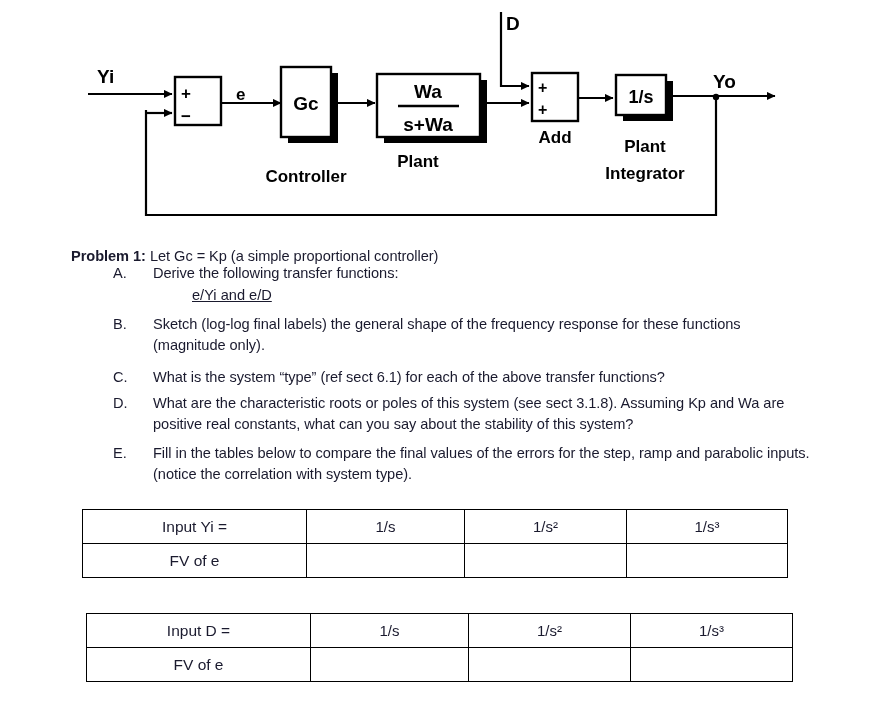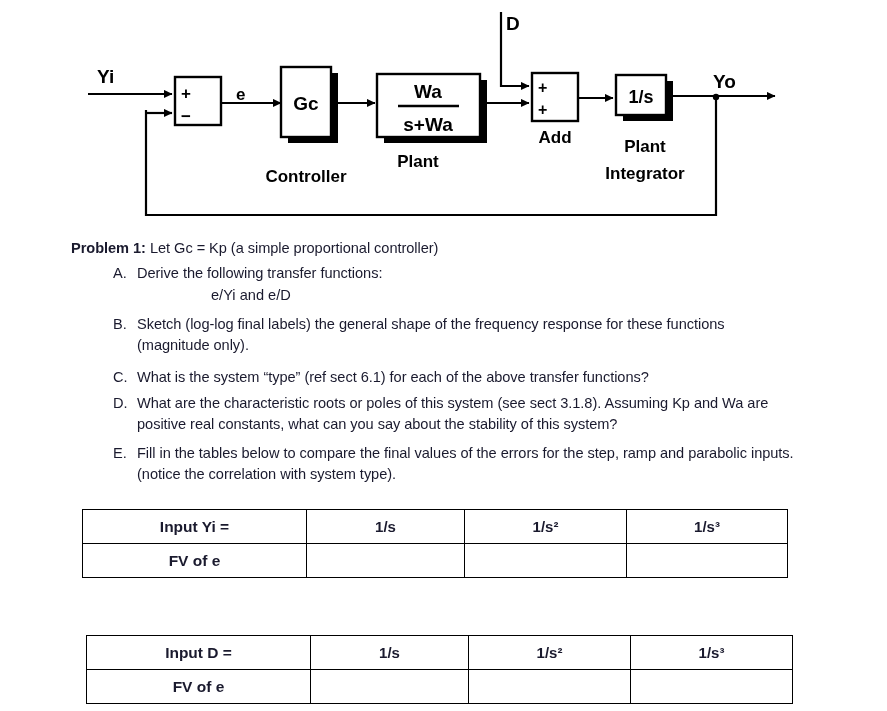--- a/index.html
+++ b/index.html
@@ -34,21 +34,21 @@
   
   #problem-block {
     position: absolute;
     left: 0px;
     top: 236px;
     width: 887px;
   }
   .prob-head {
     position: absolute;
     left: 71px;
-    top: 4px;
+    top: 12px;
     font-size: 14.6px;
     white-space: nowrap;
     letter-spacing: -0.05px;
   }
   .prob-head .lbl {
     font-weight: bold;
   }
   .item {
     position: absolute;
     font-size: 14.6px;
@@ -57,43 +57,43 @@
   }
   .item .marker {
     position: absolute;
     left: 0px;
     top: 0px;
     width: 22px;
     text-align: left;
   }
   .item .body {
     display: block;
-    margin-left: 24px;
+    margin-left: 40px;
   }
   .centered-line {
     position: absolute;
-    left: 211px;
+    left: 192px;
     font-size: 14.6px;
     white-space: nowrap;
+    text-decoration: underline;
   }
 
   
   .fvtable {
     position: absolute;
     border-collapse: collapse;
     table-layout: fixed;
     font-size: 15px;
   }
   .fvtable td {
     border: 1px solid #000000;
     height: 33px;
     text-align: center;
     vertical-align: middle;
     padding: 0;
-    font-weight: bold;
   }
   .fvtable td.lbl-cell {
     font-size: 15.5px;
   }
 </style>
 </head>
 <body>
 
 <div id="diagram-area">
   <svg id="diagram-svg" width="887" height="232" viewBox="0 0 887 232">
@@ -214,21 +214,21 @@
     </tr>
     <tr>
       <td class="lbl-cell">FV of e</td>
       <td></td>
       <td></td>
       <td></td>
     </tr>
   </tbody>
 </table>
 
-<table class="fvtable" style="left:86px; top:613px; width:702px;margin-top:22px;">
+<table class="fvtable" style="left:86px; top:613px; width:702px;">
   <tbody>
     <tr>
       <td class="lbl-cell" style="width:223px;">Input  D =</td>
       <td style="width:157px;">1/s</td>
       <td style="width:161px;">1/s²</td>
       <td style="width:161px;">1/s³</td>
     </tr>
     <tr>
       <td class="lbl-cell">FV of e</td>
       <td></td>

